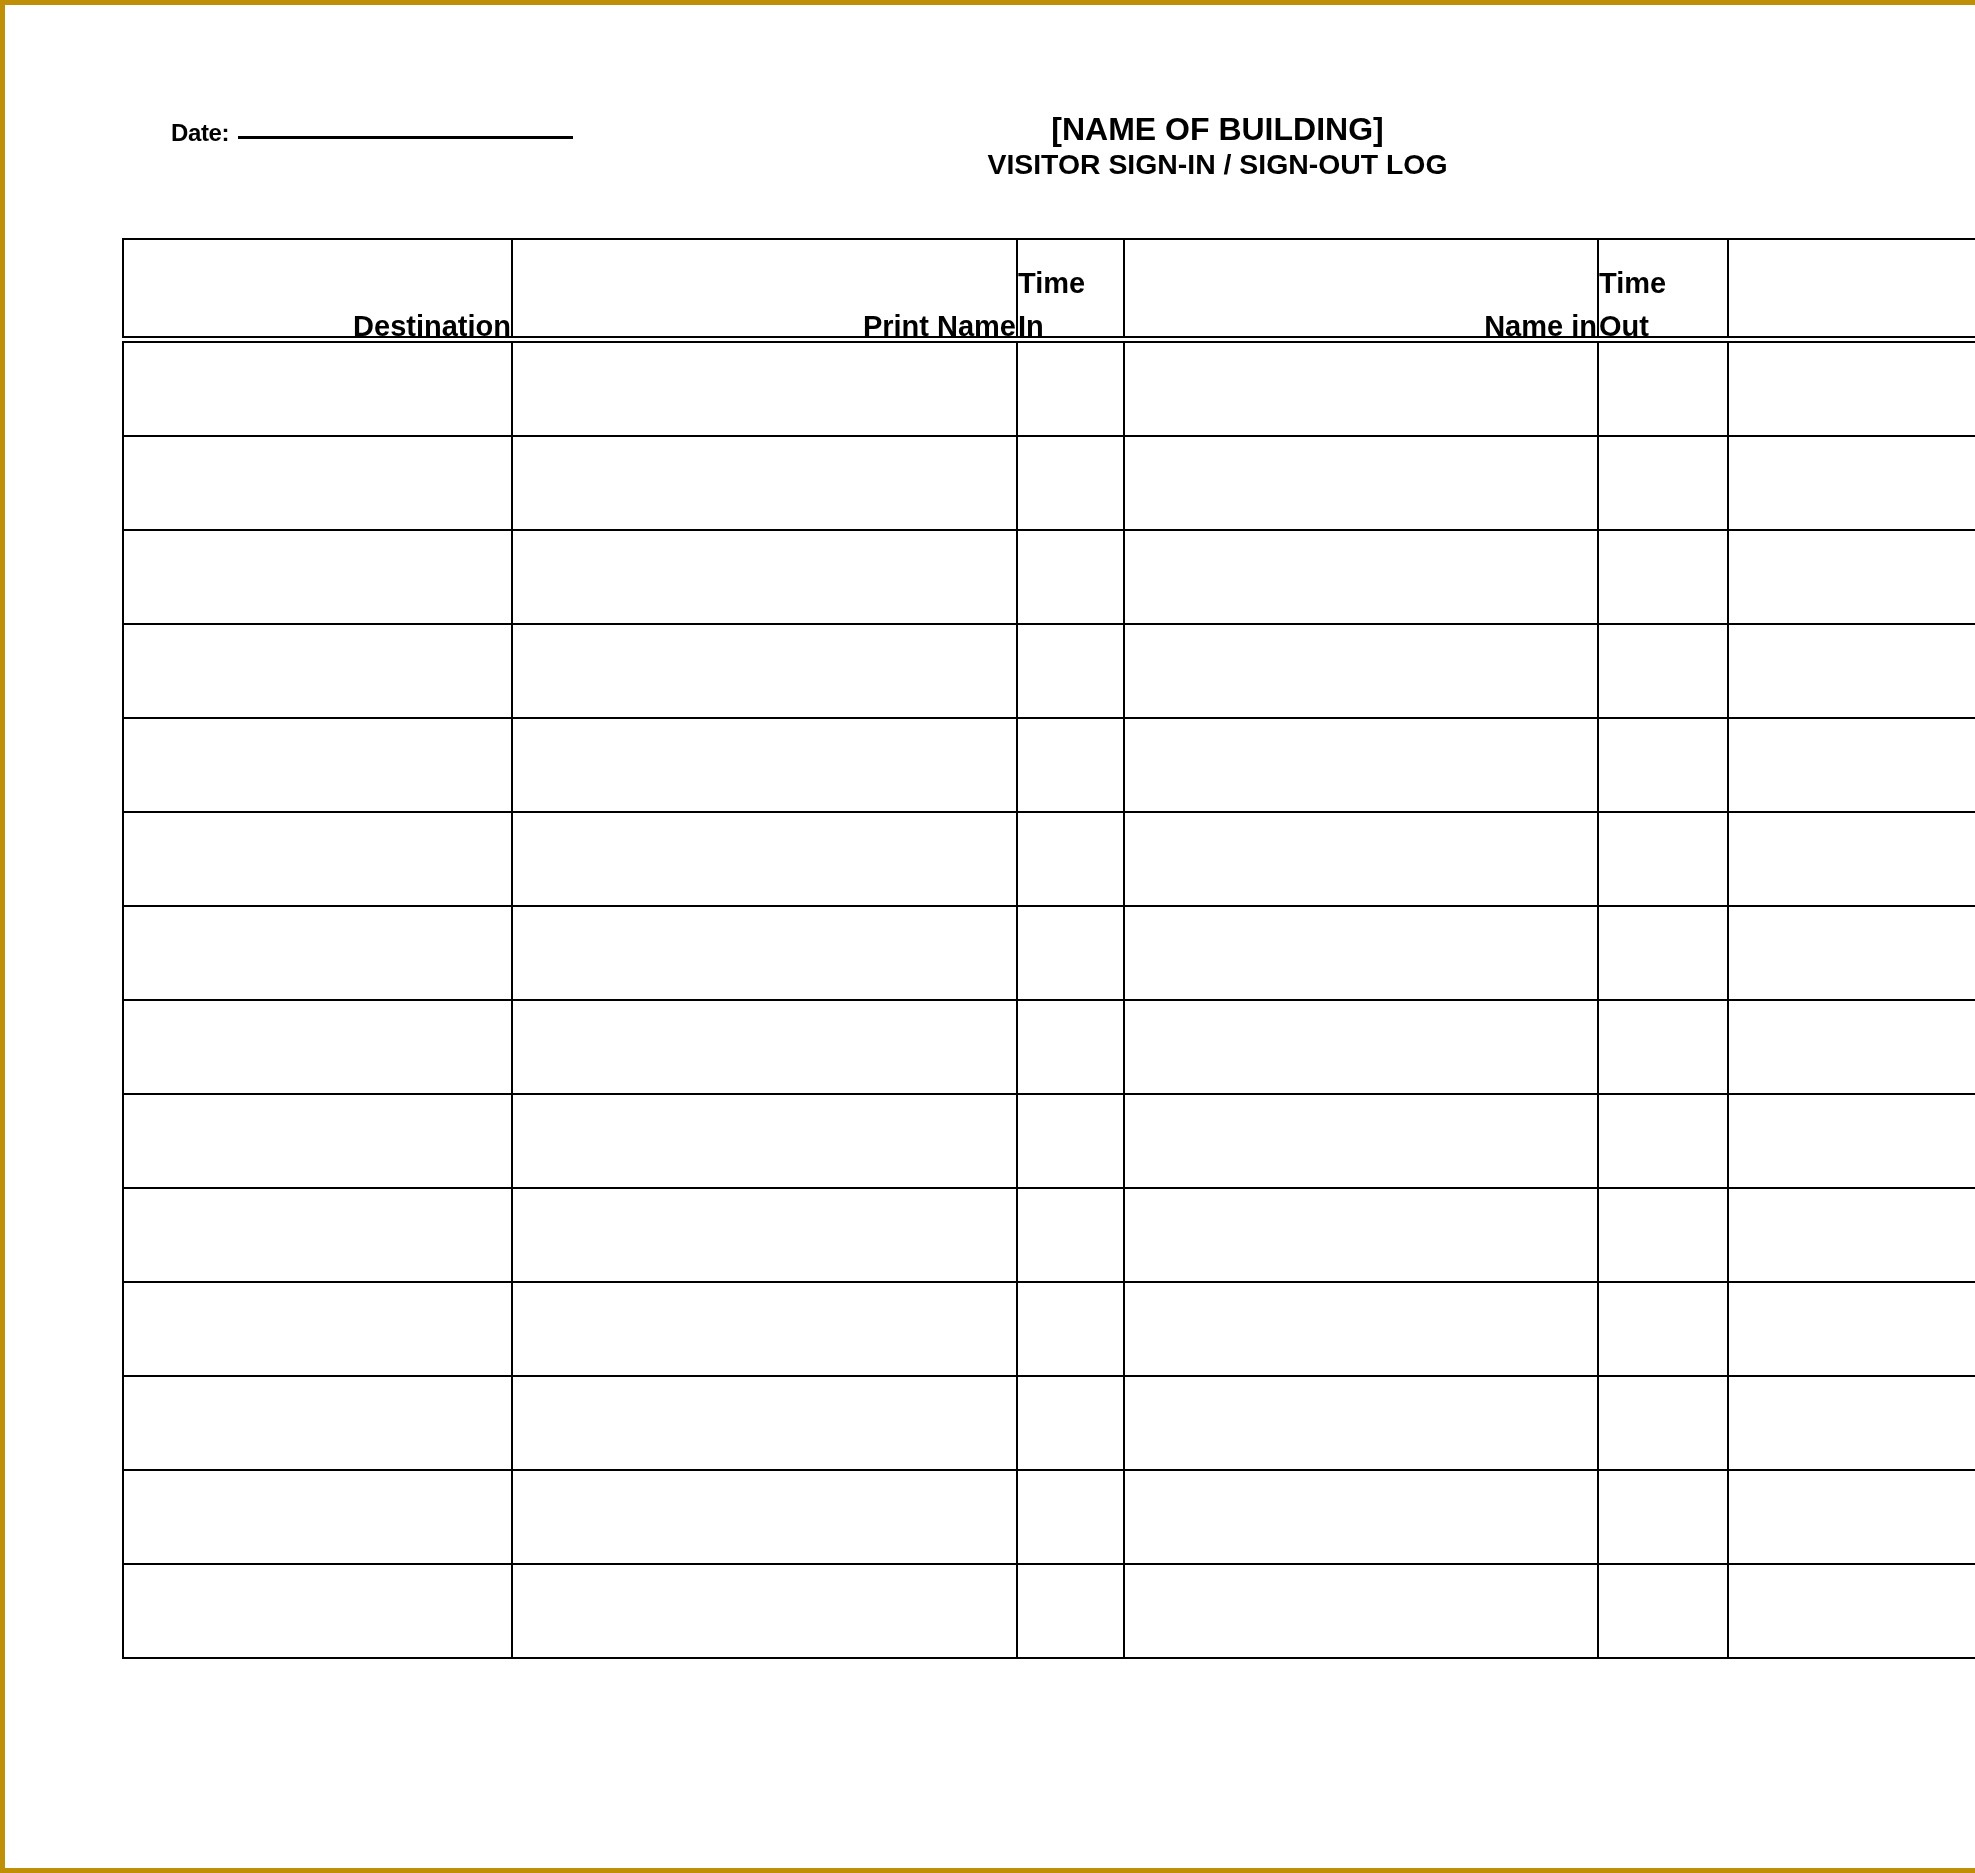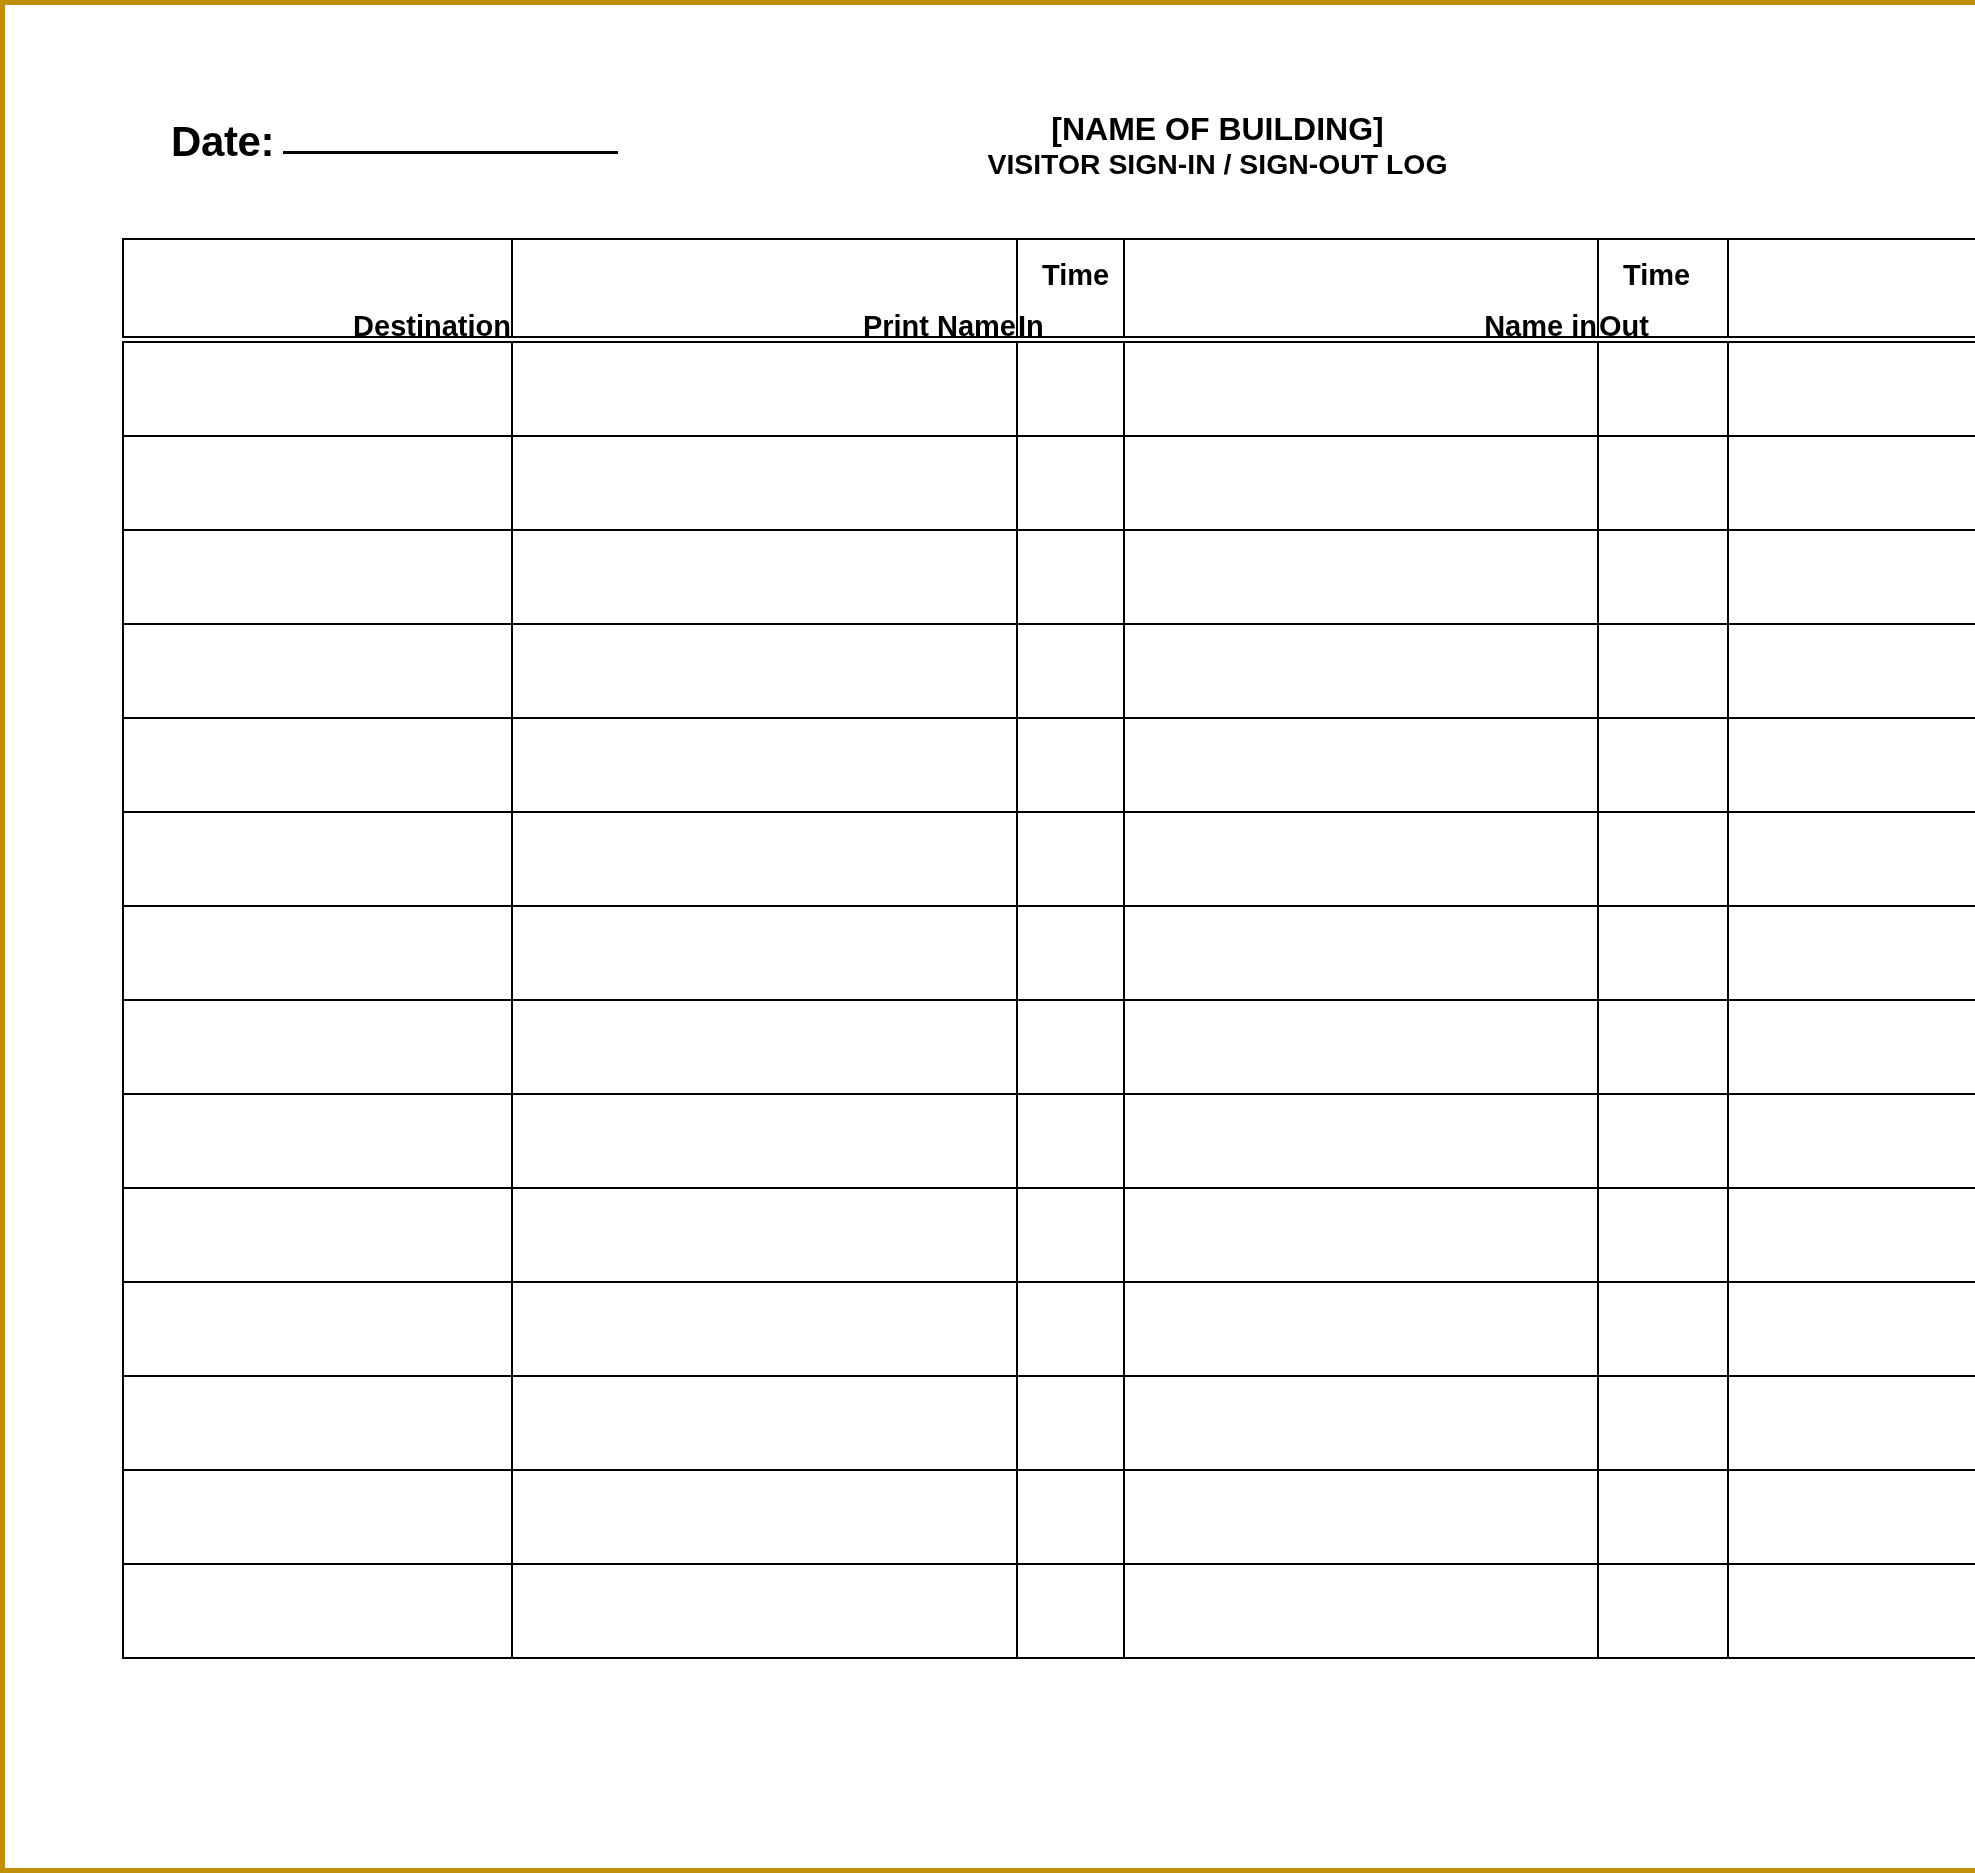--- a/index.html
+++ b/index.html
@@ -38,21 +38,21 @@
   
   #date-block {
     position: absolute;
     left: 166px;
     top: 8.7px;
     display: flex;
     align-items: baseline;
     white-space: nowrap;
   }
   #date-block .lbl {
-    font-size: 42px;
+    font-size: 24px;
     font-weight: bold;
     font-stretch: condensed;
     letter-spacing: -0.4px;
     line-height: 1;
   }
   .rule {
     display: inline-block;
     border-bottom: 3.6px solid #000;
     height: 0;
     margin-left: 8.7px;
@@ -130,22 +130,21 @@
   }
 
   th.narrow {
     text-align: left;
     padding-left: 6.3px;
     padding-bottom: 12px;
     vertical-align: bottom;
   }
   th.narrow .stack-top {
     display: block;
-    margin-bottom: 22px;
-    padding-left: 24px;
+    margin-bottom: 14px;
   }
   th.narrow .stack-bot {
     display: block;
   }
 
   tbody td {
     height: 92px;
   }
 
   

